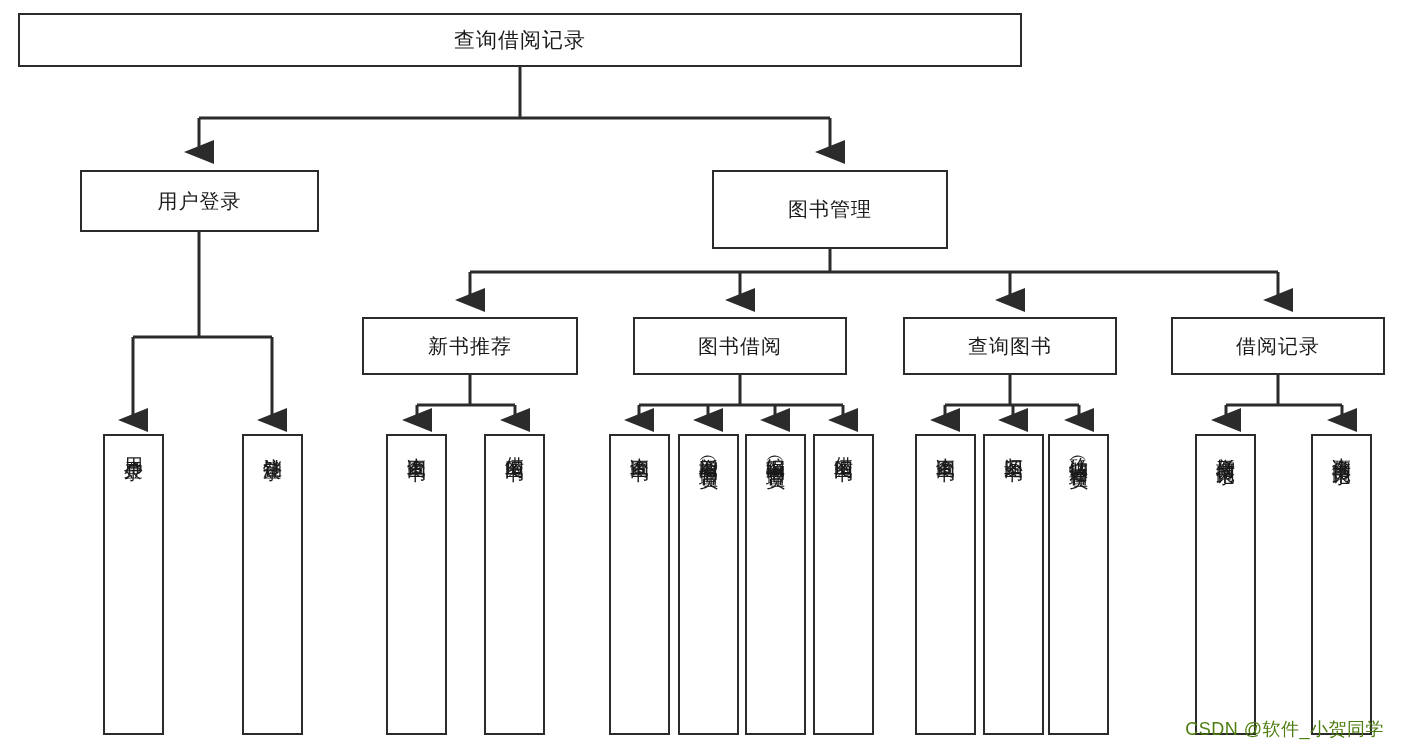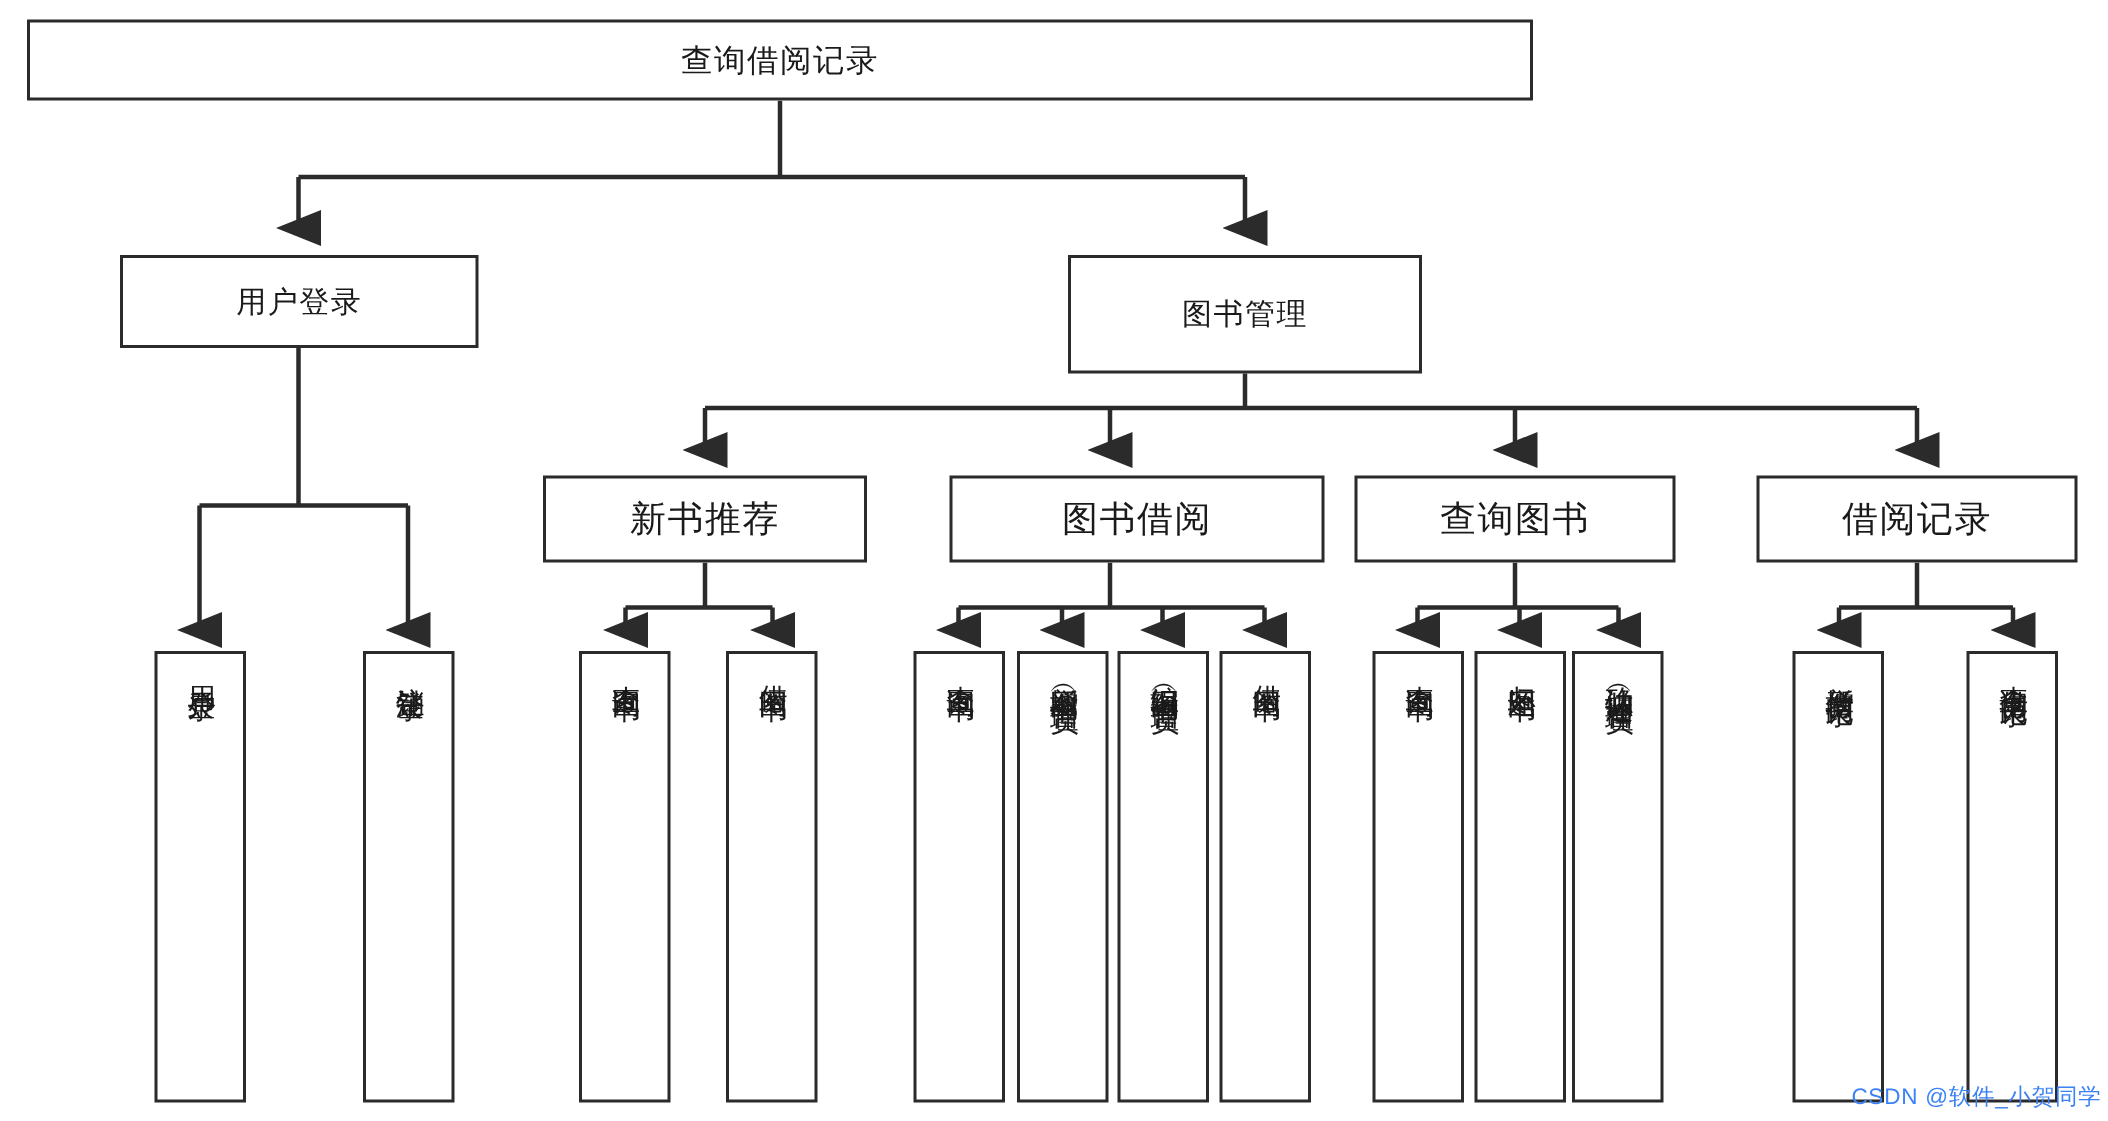--- a/index.html
+++ b/index.html
@@ -37,45 +37,45 @@
     color: #1a1a1a;
     z-index: 2;
   }
   .node.root {
     font-size: 21px;
   }
   .node.lvl2 {
     font-size: 20px;
   }
   .node.lvl3 {
-    font-size: 24px;
+    font-size: 20px;
   }
   .node.leaf {
     font-size: 19px;
     padding-top: 6px;
     align-items: flex-start;
     justify-content: center;
   }
   .vtext {
     writing-mode: vertical-rl;
     text-orientation: upright;
     letter-spacing: 2px;
     line-height: 1.05;
     white-space: nowrap;
   }
   .htext {
     white-space: nowrap;
     letter-spacing: 1px;
   }
   #watermark {
     position: absolute;
-    right: 4px;
+    right: 21px;
     bottom: 6px;
-    font-size: 15px;
-    color: #3b82f6;
+    font-size: 18px;
+    color: #4d7c0f;
     letter-spacing: 0.5px;
     z-index: 3;
     white-space: nowrap;
   }
 </style>
 </head>
 <body>
 
 <div id="canvas">
 
@@ -137,21 +137,21 @@
   <div class="node lvl2" style="left:80px; top:170px; width:239px; height:62px;">
     <span class="htext">用户登录</span>
   </div>
   <div class="node lvl2" style="left:712px; top:170px; width:236px; height:79px;">
     <span class="htext">图书管理</span>
   </div>
 
   <div class="node lvl3" style="left:362px; top:317px; width:216px; height:58px;">
     <span class="htext">新书推荐</span>
   </div>
-  <div class="node lvl3" style="left:633px; top:317px; width:250px; height:58px;">
+  <div class="node lvl3" style="left:633px; top:317px; width:214px; height:58px;">
     <span class="htext">图书借阅</span>
   </div>
   <div class="node lvl3" style="left:903px; top:317px; width:214px; height:58px;">
     <span class="htext">查询图书</span>
   </div>
   <div class="node lvl3" style="left:1171px; top:317px; width:214px; height:58px;">
     <span class="htext">借阅记录</span>
   </div>
 
   <div class="node leaf" style="left:103px; top:434px; width:61px; height:301px;">

